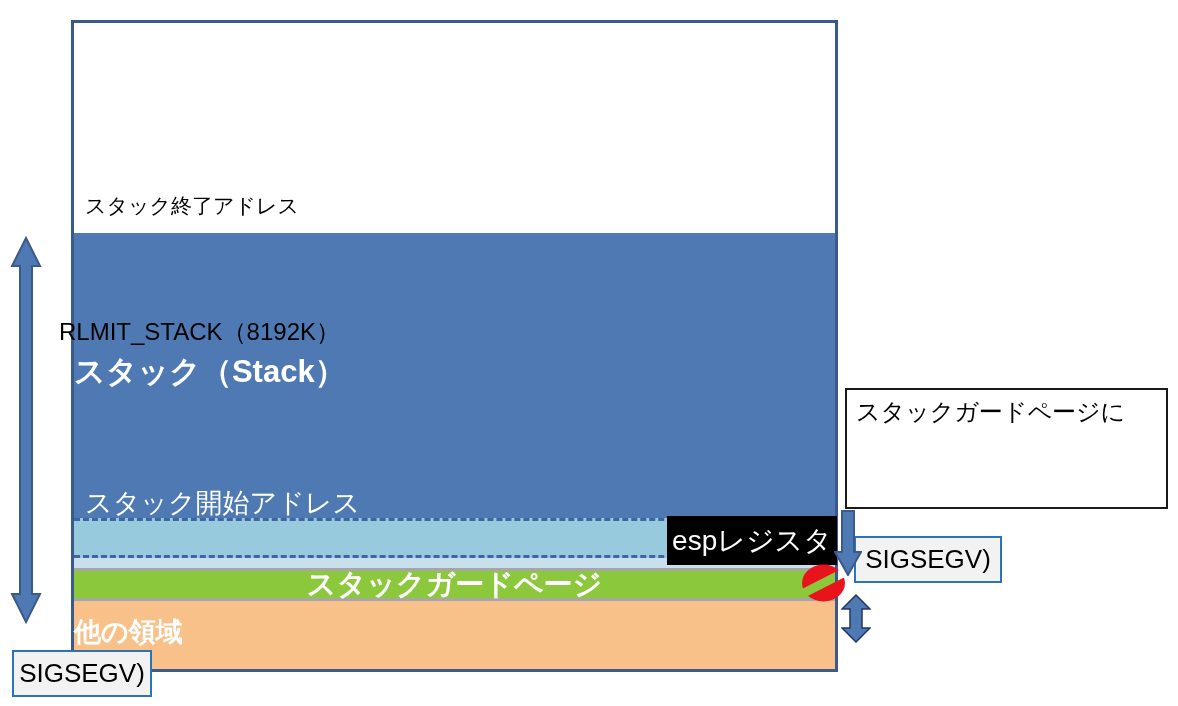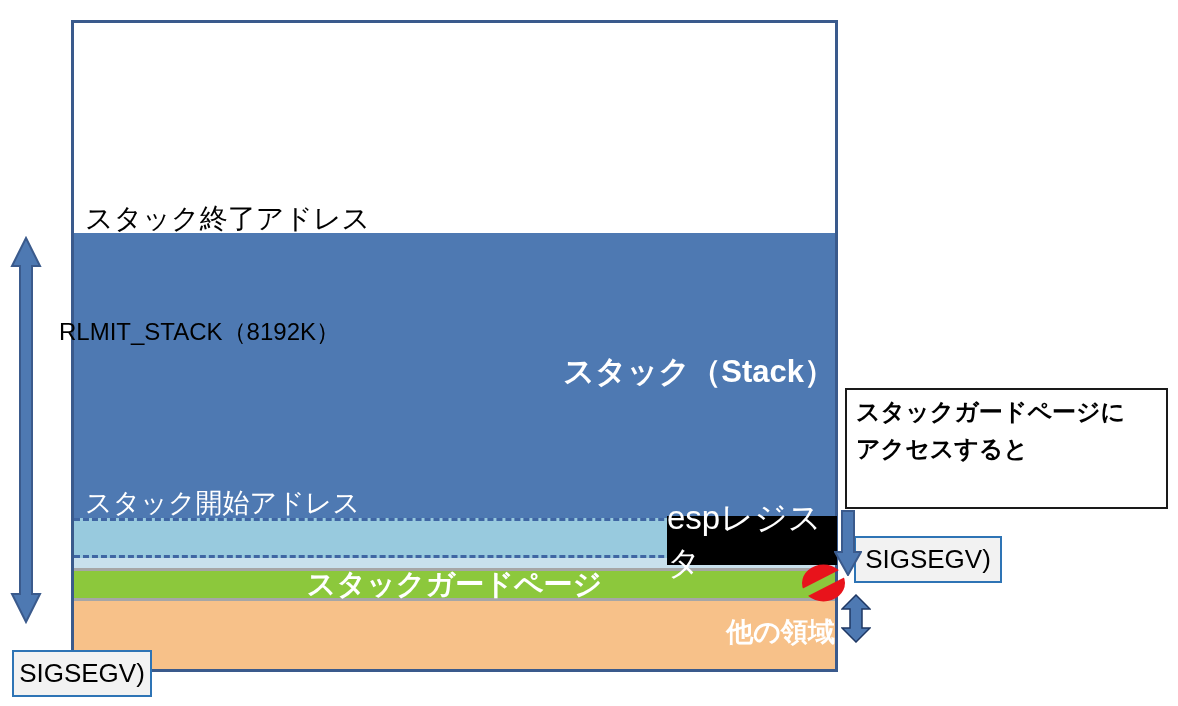--- a/index.html
+++ b/index.html
@@ -19,37 +19,37 @@
   .band-pale       { top:558px; height:10px;  background:#C8E0EC; }
   .band-green      { top:568px; height:33px;  background:#8CC83C;
                      border-top:3px solid #A6A6A6; border-bottom:3px solid #A6A6A6; }
   .band-orange     { top:601px; height:68px;  background:#F7C189; }
 
   .outer-box { left:71px; top:20px; width:767px; height:652px;
                border:3px solid #3A5A8C; background:transparent;
                z-index:5; pointer-events:none; }
 
   .lbl { z-index:6; white-space:nowrap; }
-  .lbl-stack-end   { left:85px;  top:200px; font-size:28px; color:#000; }
+  .lbl-stack-end   { left:85px;  top:192px; font-size:21px; color:#000; }
   .lbl-rlimit      { left:59px;  top:316px; font-size:24px; color:#000; }
-  .lbl-stack-title { left:74px;  top:351px; width:761px; text-align:right;
+  .lbl-stack-title { left:74px;  top:351px; width:761px; text-align:left;
                      font-size:31px; font-weight:700; color:#fff; }
   .lbl-stack-start { left:85px;  top:485px; font-size:27px; color:#fff; }
   .lbl-guard       { left:74px;  top:569px; width:761px; text-align:center;
                      font-size:29px; font-weight:600; color:#fff; line-height:30px; }
-  .lbl-other       { left:74px;  top:614px; width:761px; text-align:right;
+  .lbl-other       { left:74px;  top:614px; width:761px; text-align:left;
                      font-size:27px; font-weight:700; color:#fff; }
 
   .esp-badge { left:667px; top:516px; width:170px; height:49px; background:#000;
-               color:#fff; font-size:33px; display:flex; align-items:center;
+               color:#fff; font-size:28px; display:flex; align-items:center;
                justify-content:center; z-index:7; }
 
   .note-box { left:845px; top:388px; width:323px; height:121px; background:#fff;
               border:2px solid #1a1a1a; padding:3px 9px; font-size:24px;
-              line-height:37px; z-index:7; color:#000; white-space:nowrap;font-weight:bold; }
+              line-height:37px; z-index:7; color:#000; white-space:nowrap; }
 
   .sigsegv { background:#F2F2F2; border:2px solid #2E74B5; color:#000;
              font-size:26px; display:flex; align-items:center;
              justify-content:center; z-index:7; }
   .sigsegv-right  { left:854px; top:536px; width:148px; height:47px; }
   .sigsegv-bottom { left:12px;  top:650px; width:140px; height:47px; }
 
   .icon-left-arrow   { left:6px;   top:236px; z-index:4; }
   .icon-down-arrow   { left:834px; top:510px; z-index:8; }
   .icon-small-darrow { left:841px; top:594px; z-index:8; }
@@ -78,21 +78,20 @@
   <svg class="abs icon-left-arrow" width="40" height="388" viewBox="0 0 40 388">
     <polygon stroke="#3A5A8C" stroke-width="2" points="20,2 34,30 26,30 26,358 34,358 20,386 6,358 14,358 14,30 6,30" fill="#4E79B2"></polygon>
   </svg>
 
   <div class="abs esp-badge">
     <span>espレジスタ</span>
   </div>
 
   <div class="abs note-box">
     <div>スタックガードページに</div>
-    <div>アクセスすると</div>
   </div>
 
   <svg class="abs icon-down-arrow" width="28" height="66" viewBox="0 0 28 66">
     <polygon stroke="#3A5A8C" stroke-width="2" points="8,1 20,1 20,42 27,42 14,65 1,42 8,42" fill="#4E79B2"></polygon>
   </svg>
 
   <div class="abs sigsegv sigsegv-right">
     <span>SIGSEGV)</span>
   </div>
 

